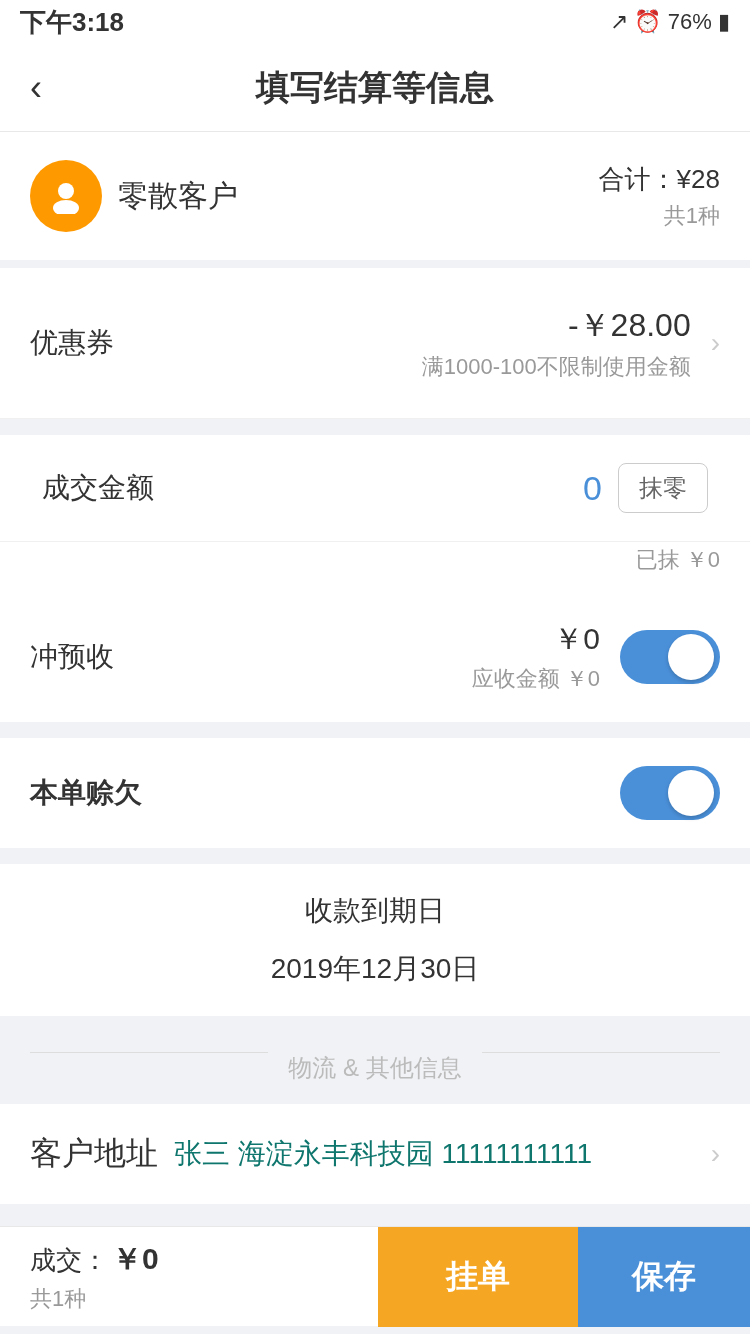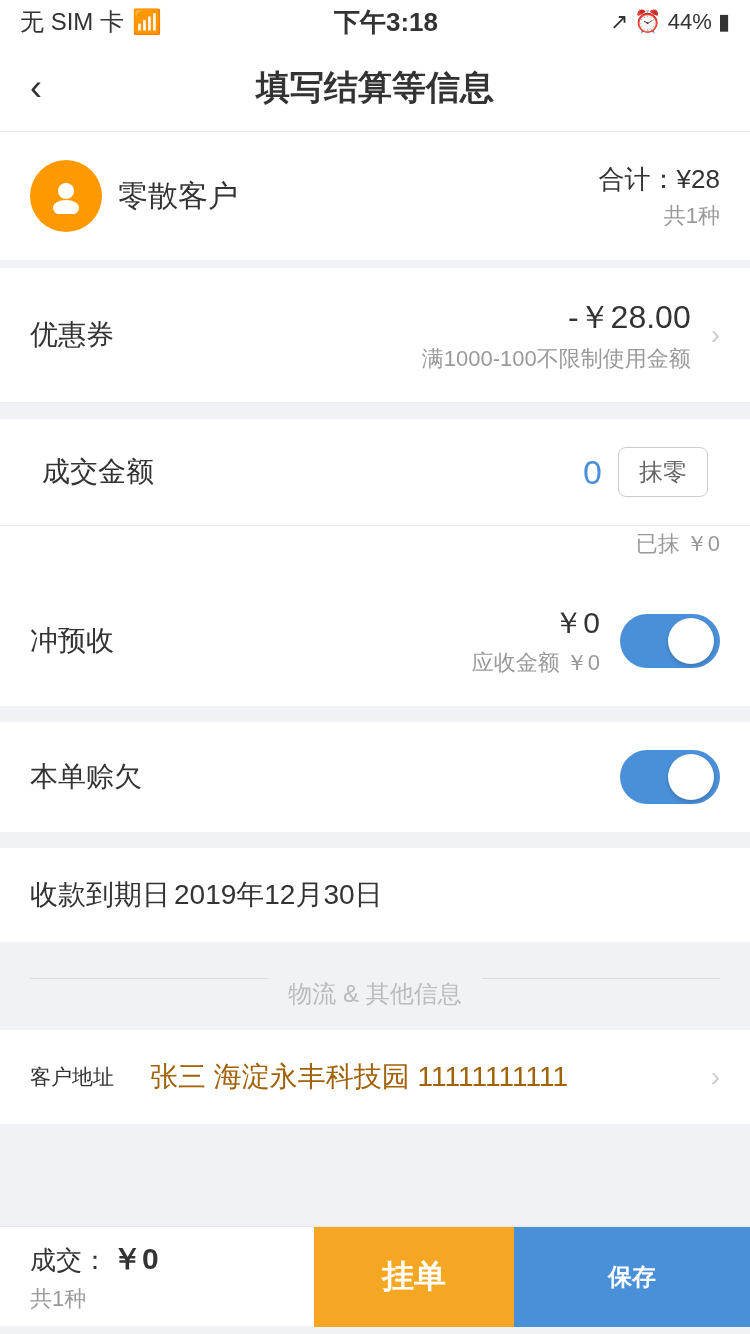--- a/index.html
+++ b/index.html
@@ -77,21 +77,21 @@
       font-size: 30px; color: #fff;
     }
     .customer-name { font-size: 30px; font-weight: 500; }
     .customer-right { text-align: right; }
     .customer-total { font-size: 26px; color: #333; }
     .customer-count { font-size: 22px; color: #999; margin-top: 4px; }
 
     
     .row-item {
       background: #fff;
-      padding: 28px 30px;
+      padding: 36px 30px;
       display: flex;
       align-items: center;
       justify-content: space-between;
       border-bottom: 1px solid #f0f0f0;
     }
     .row-label { font-size: 28px; color: #333; }
     .row-right { display: flex; align-items: center; gap: 10px; }
     .row-right-text { text-align: right; }
     .discount-amount { font-size: 32px; color: #333; font-weight: 500; }
     .discount-note { font-size: 22px; color: #999; margin-top: 4px; }
@@ -162,30 +162,31 @@
 
     
     .debt-section {
       background: #fff;
       margin-bottom: 16px;
       padding: 28px 30px;
       display: flex;
       align-items: center;
       justify-content: space-between;
     }
-    .debt-label { font-size: 28px; color: #333; }
+    .debt-label { font-size: 28px; color: #333; font-weight: bold; }
 
     
     .duedate-section {
       background: #fff;
       margin-bottom: 16px;
       padding: 28px 30px;
       display: flex;
       align-items: center;
-      gap: 4px;
+      gap: 20px;
+      flex-direction: column;
     }
     .duedate-label { font-size: 28px; color: #333; }
     .duedate-value { font-size: 28px; color: #333; }
 
     
     .divider-section {
       background: #f0f2f5;
       padding: 20px 30px;
       text-align: center;
       color: #bbb;
@@ -203,22 +204,22 @@
 
     
     .address-section {
       background: #fff;
       margin-bottom: 16px;
       padding: 28px 30px;
       display: flex;
       align-items: center;
       justify-content: space-between;
     }
-    .address-label { font-size: 21px; color: #333; flex-shrink: 0; margin-right: 36px; }
-    .address-value { font-size: 28px; color: #a16207; flex: 1; }
+    .address-label { font-size: 32px; color: #333; flex-shrink: 0; margin-right: 16px; }
+    .address-value { font-size: 28px; color: #0f766e; flex: 1; }
 
     
     .bottom-bar {
       position: fixed;
       bottom: 8px;
       left: 0;
       width: 750px;
       height: 100px;
       background: #fff;
       display: flex;
@@ -238,42 +239,38 @@
     .btn-pending {
       width: 200px; height: 100px;
       background: #f5a623;
       color: #fff;
       font-size: 32px;
       font-weight: 600;
       display: flex; align-items: center; justify-content: center;
       cursor: pointer;
     }
     .btn-save {
-      width: 236px; height: 100px;
+      width: 172px; height: 100px;
       background: #4a90d9;
       color: #fff;
-      font-size: 24px;
+      font-size: 32px;
       font-weight: 600;
       display: flex; align-items: center; justify-content: center;
       cursor: pointer;
     }
   </style>
 </head>
 <body>
 
 <div class="status-bar">
-  <div class="status-left">
-    <span>无 SIM 卡</span>
-    <span>📶</span>
-  </div>
   <div class="status-center">下午3:18</div>
   <div class="status-right">
     <span>↗</span>
     <span>⏰</span>
-    <span>44%</span>
+    <span>76%</span>
     <span>▮</span>
   </div>
 </div>
 
 <div class="nav-bar">
   <div class="nav-back">‹</div>
   <div class="nav-title">填写结算等信息</div>
 </div>
 
 <div class="content">

